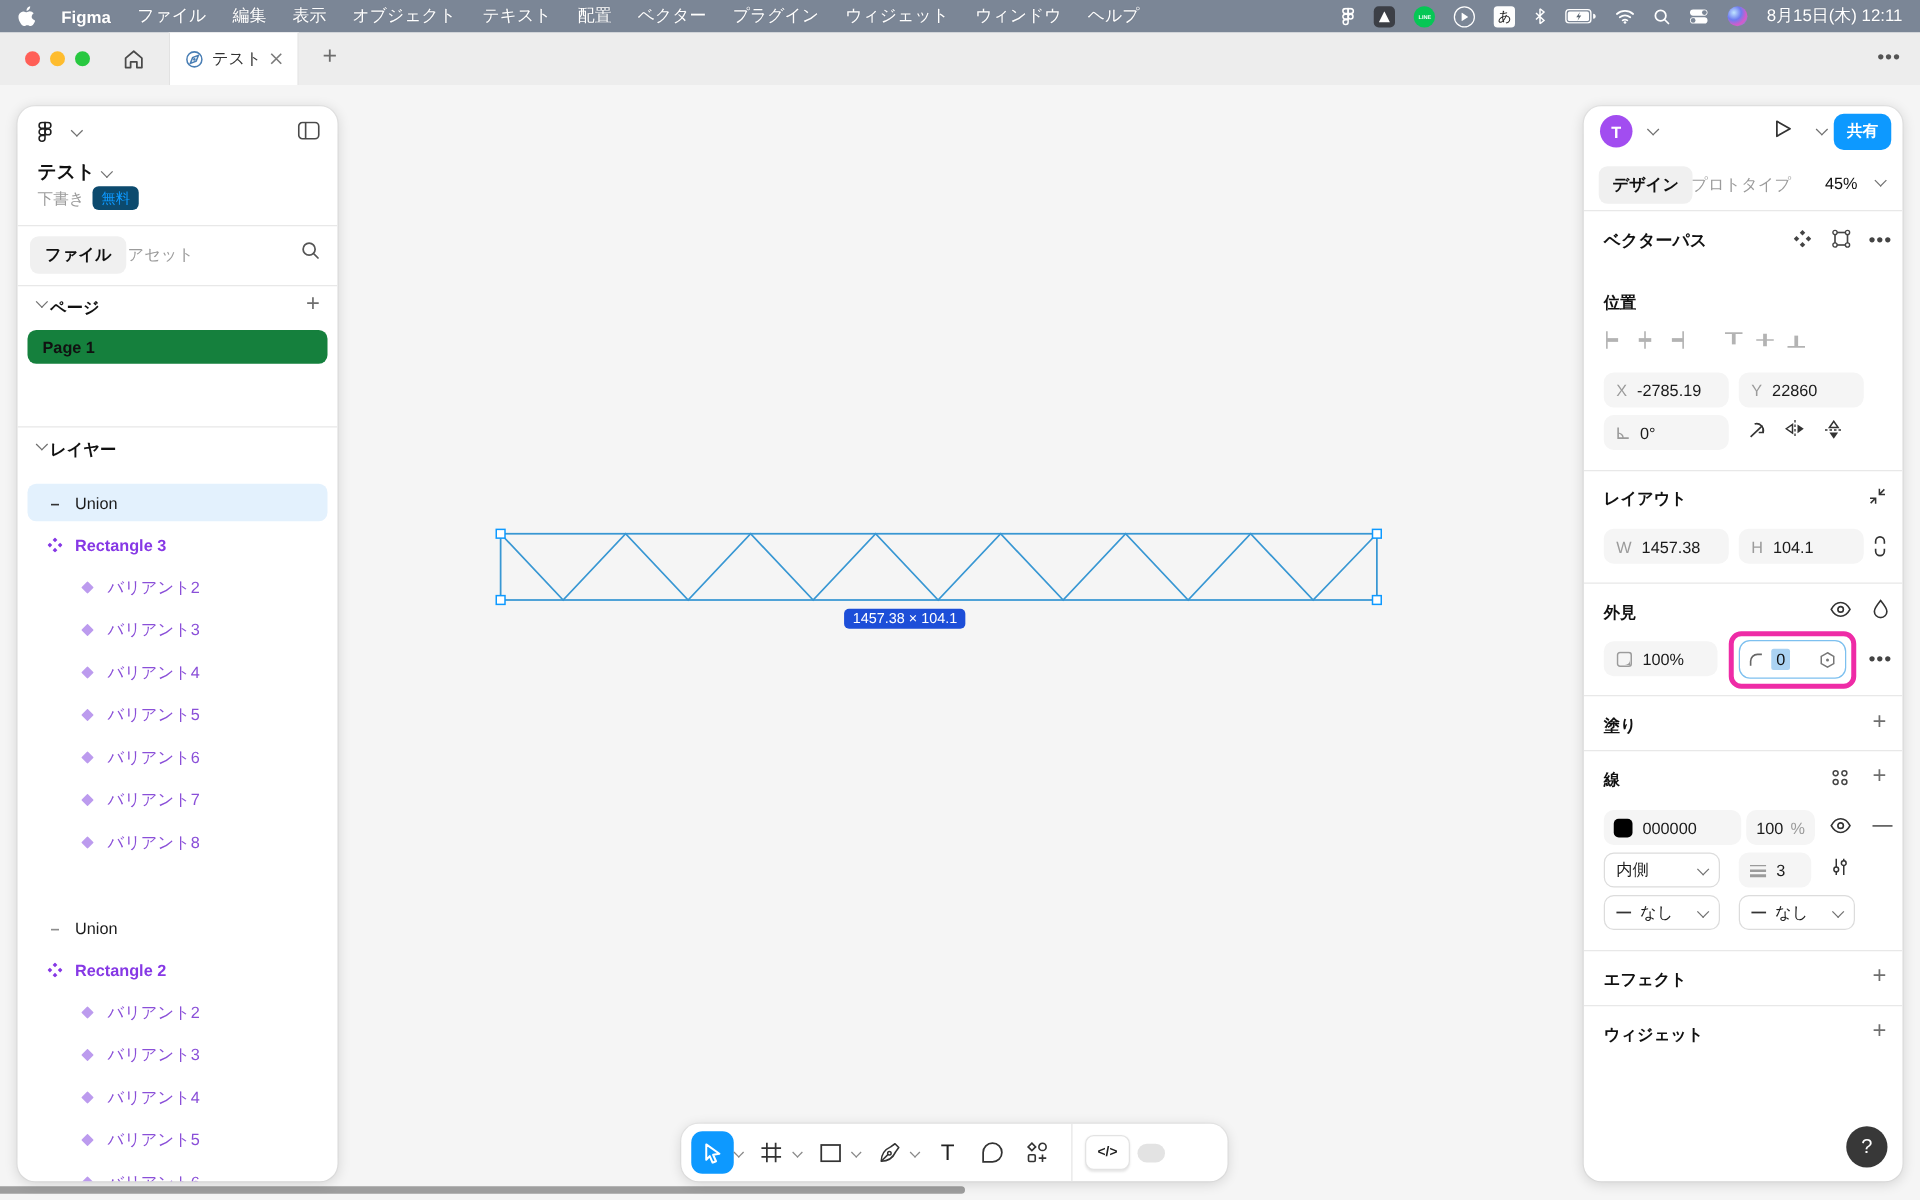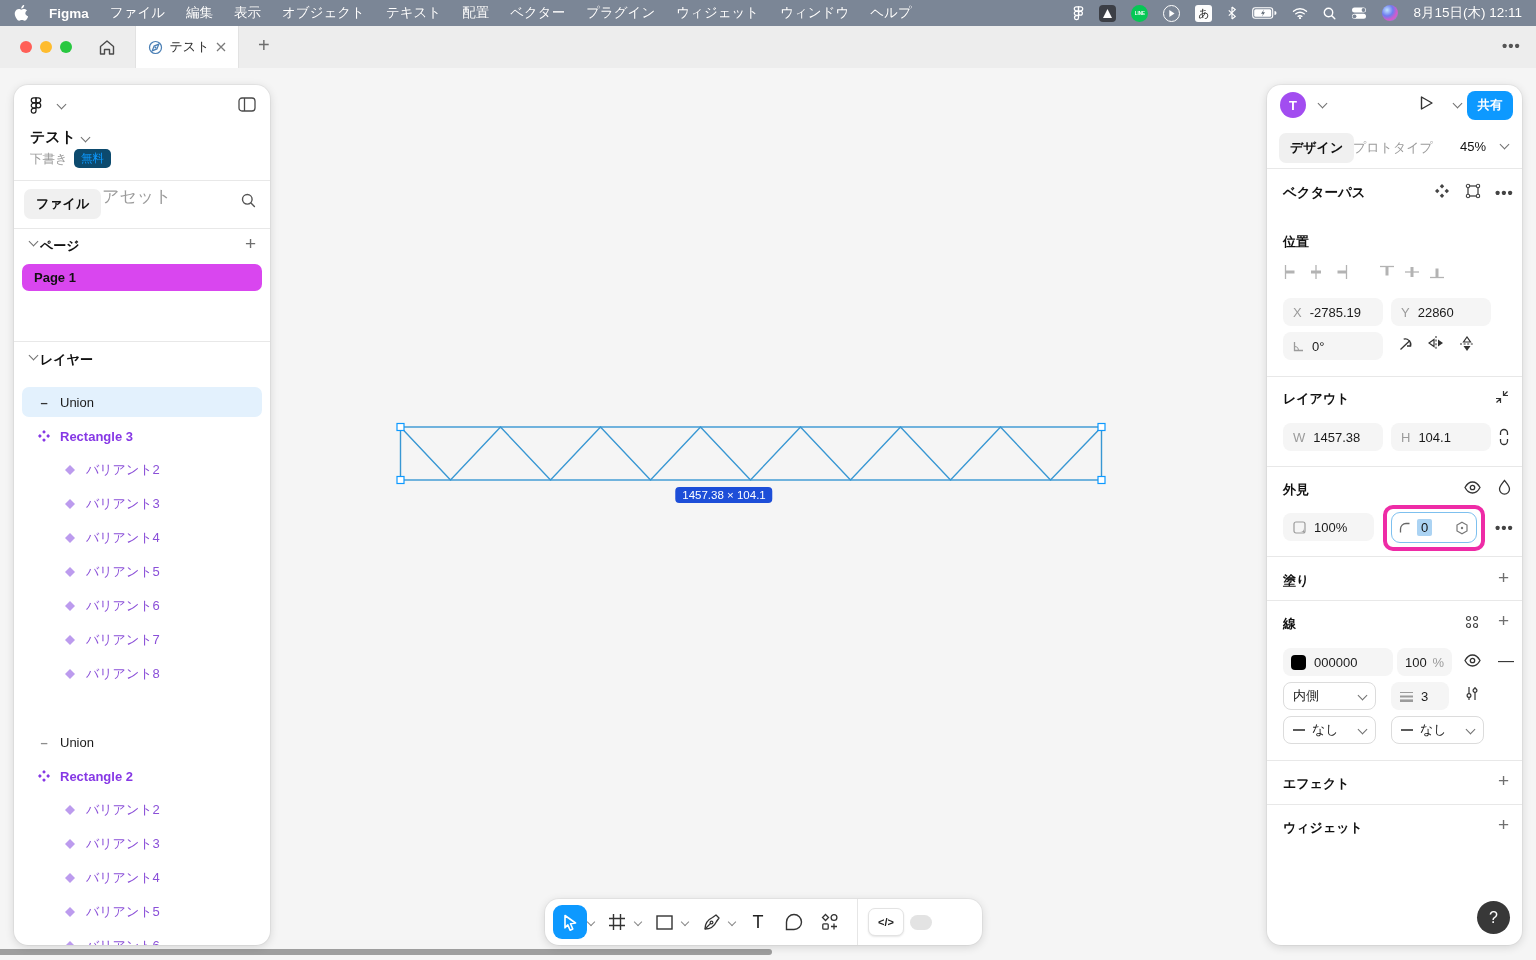--- a/index.html
+++ b/index.html
@@ -213,34 +213,34 @@
         </svg>
     </span>
     <span class="abs" style="left:16px;top:43px;font-size:15px;font-weight:bold;color:#111;">テスト</span>
     <span class="chev abs" style="left:62px;top:52px;"></span>
     <span class="abs muted" style="left:16px;top:66px;font-size:12.5px;">下書き</span>
     <span class="abs badge-free" style="left:60px;top:64px;">無料</span>
 
     <div class="divider" style="top:95px;"></div>
 
     <span class="abs seltab" style="left:10px;top:104px;padding:6px 12px;font-size:13px;color:#111;">ファイル</span>
-    <span class="abs muted" style="left:88px;top:100px;font-size:17px;font-family:Liberation Serif, serif;">アセット</span>
+    <span class="abs muted" style="left:88px;top:110px;font-size:13px;font-family:Liberation Serif, serif;">アセット</span>
     <span class="ic abs" style="right:14px;top:108px;">
       <svg width="15" height="15" viewBox="0 0 15 15">
           <circle cx="6.3" cy="6.3" r="4.8" fill="none" stroke="#555" stroke-width="1.4"></circle>
           <path d="M10 10l3.4 3.4" stroke="#555" stroke-width="1.4" stroke-linecap="round"></path>
         </svg>
     </span>
 
     <div class="divider" style="top:143px;"></div>
 
     <span class="chev abs" style="left:10px;top:156px;"></span>
     <span class="abs sec-h" style="left:26px;top:152px;">ページ</span>
     <span class="abs plusbtn" style="right:14px;top:149px;">+</span>
-    <div class="abs" style="left:8px;top:179px;width:240px;height:27px;background:#d946ef;border-radius:7px;display:flex;align-items:center;">
+    <div class="abs" style="left:8px;top:179px;width:240px;height:27px;background:#15803d;border-radius:7px;display:flex;align-items:center;">
       <span style="margin-left:12px;font-size:13px;font-weight:bold;color:#111;">Page 1</span>
     </div>
 
     <div class="divider" style="top:256px;"></div>
 
     <span class="chev abs" style="left:10px;top:270px;"></span>
     <span class="abs sec-h" style="left:26px;top:266px;">レイヤー</span>
 
     <div class="lrow sel" style="top:302px;">
       <span class="licon" style="margin-left:14px;color:#333;font-weight:bold;">–</span>

